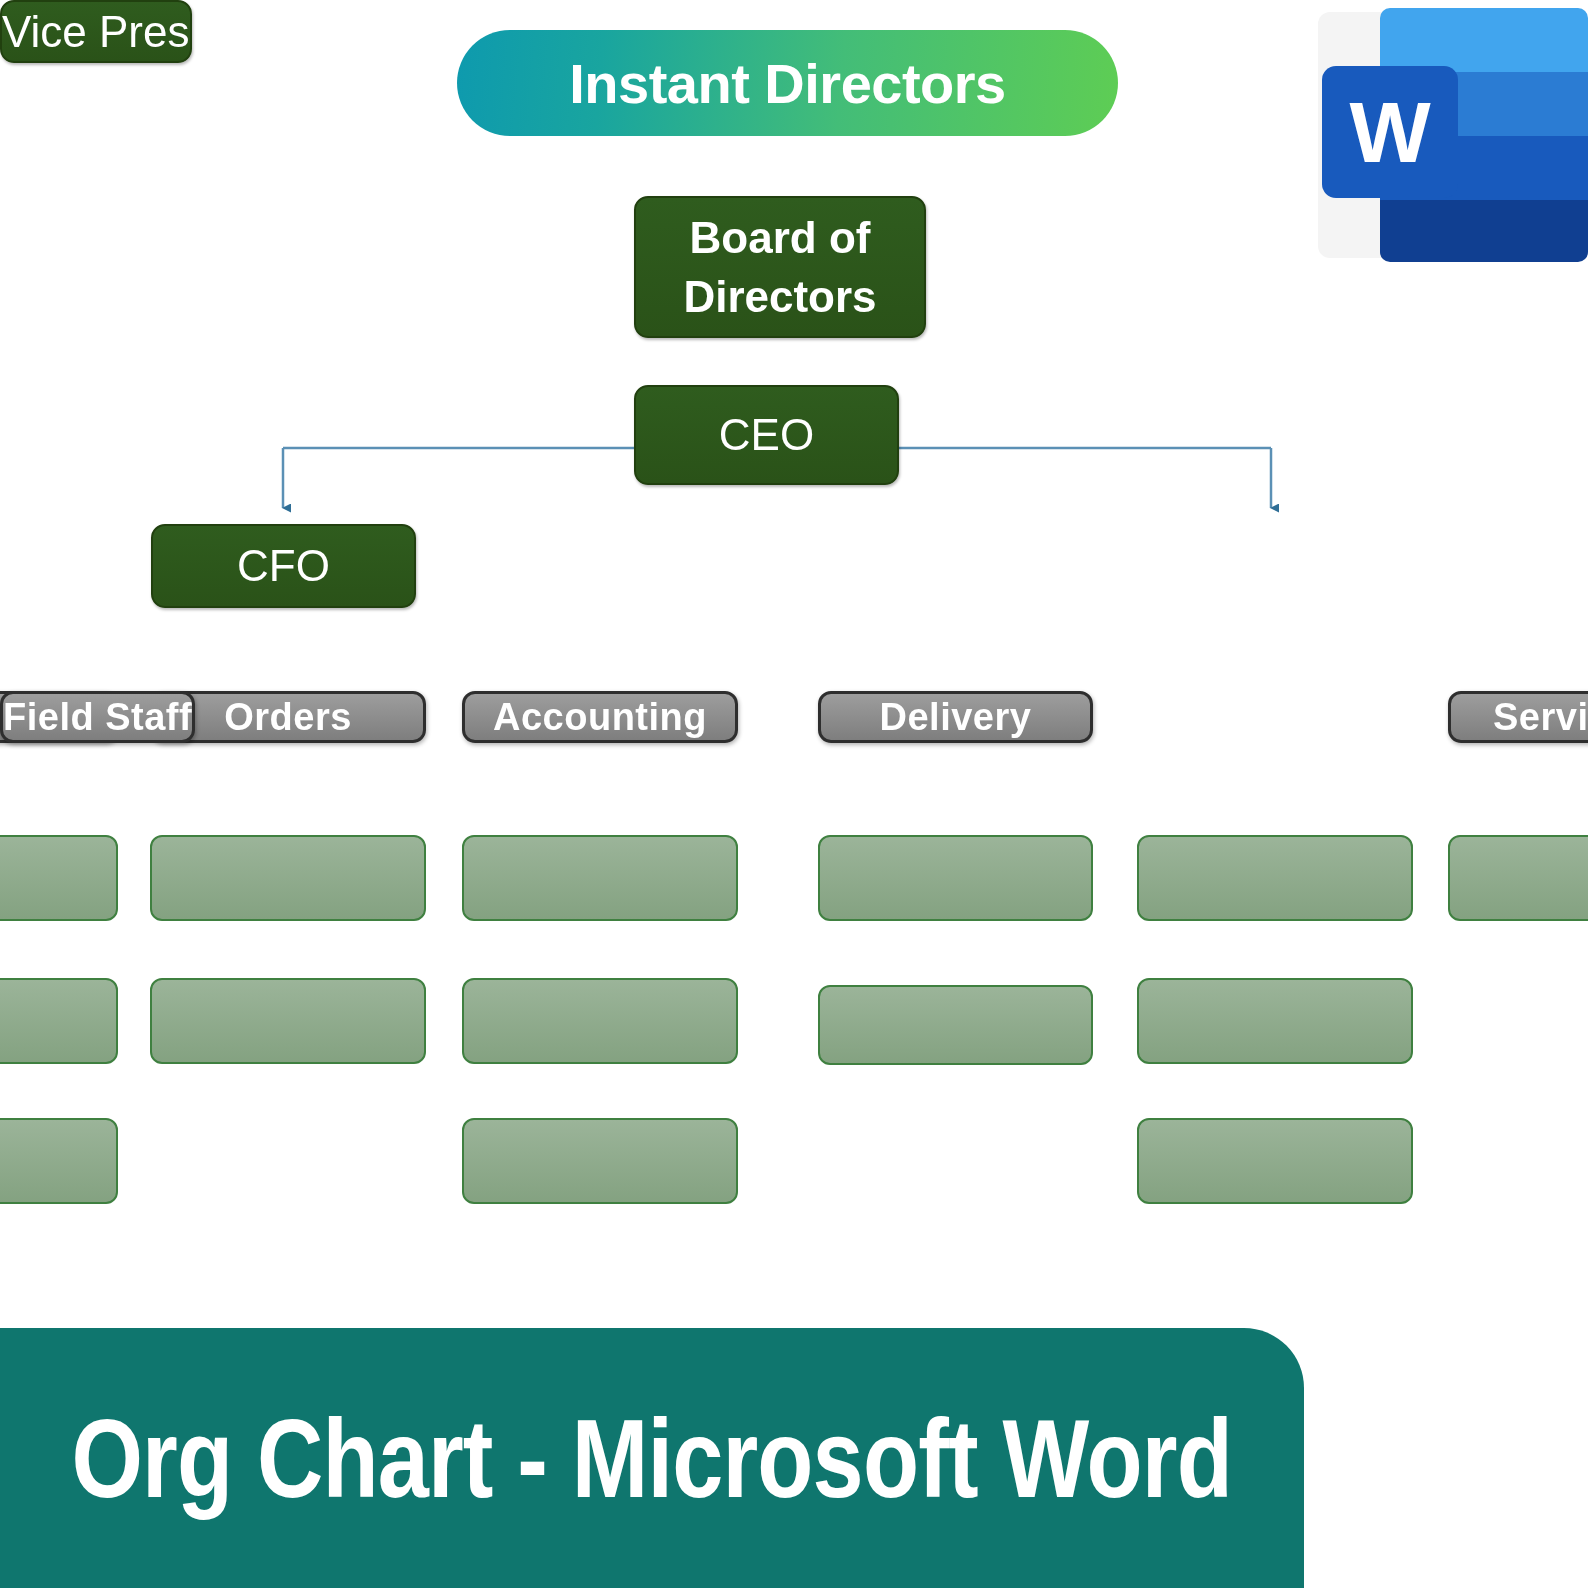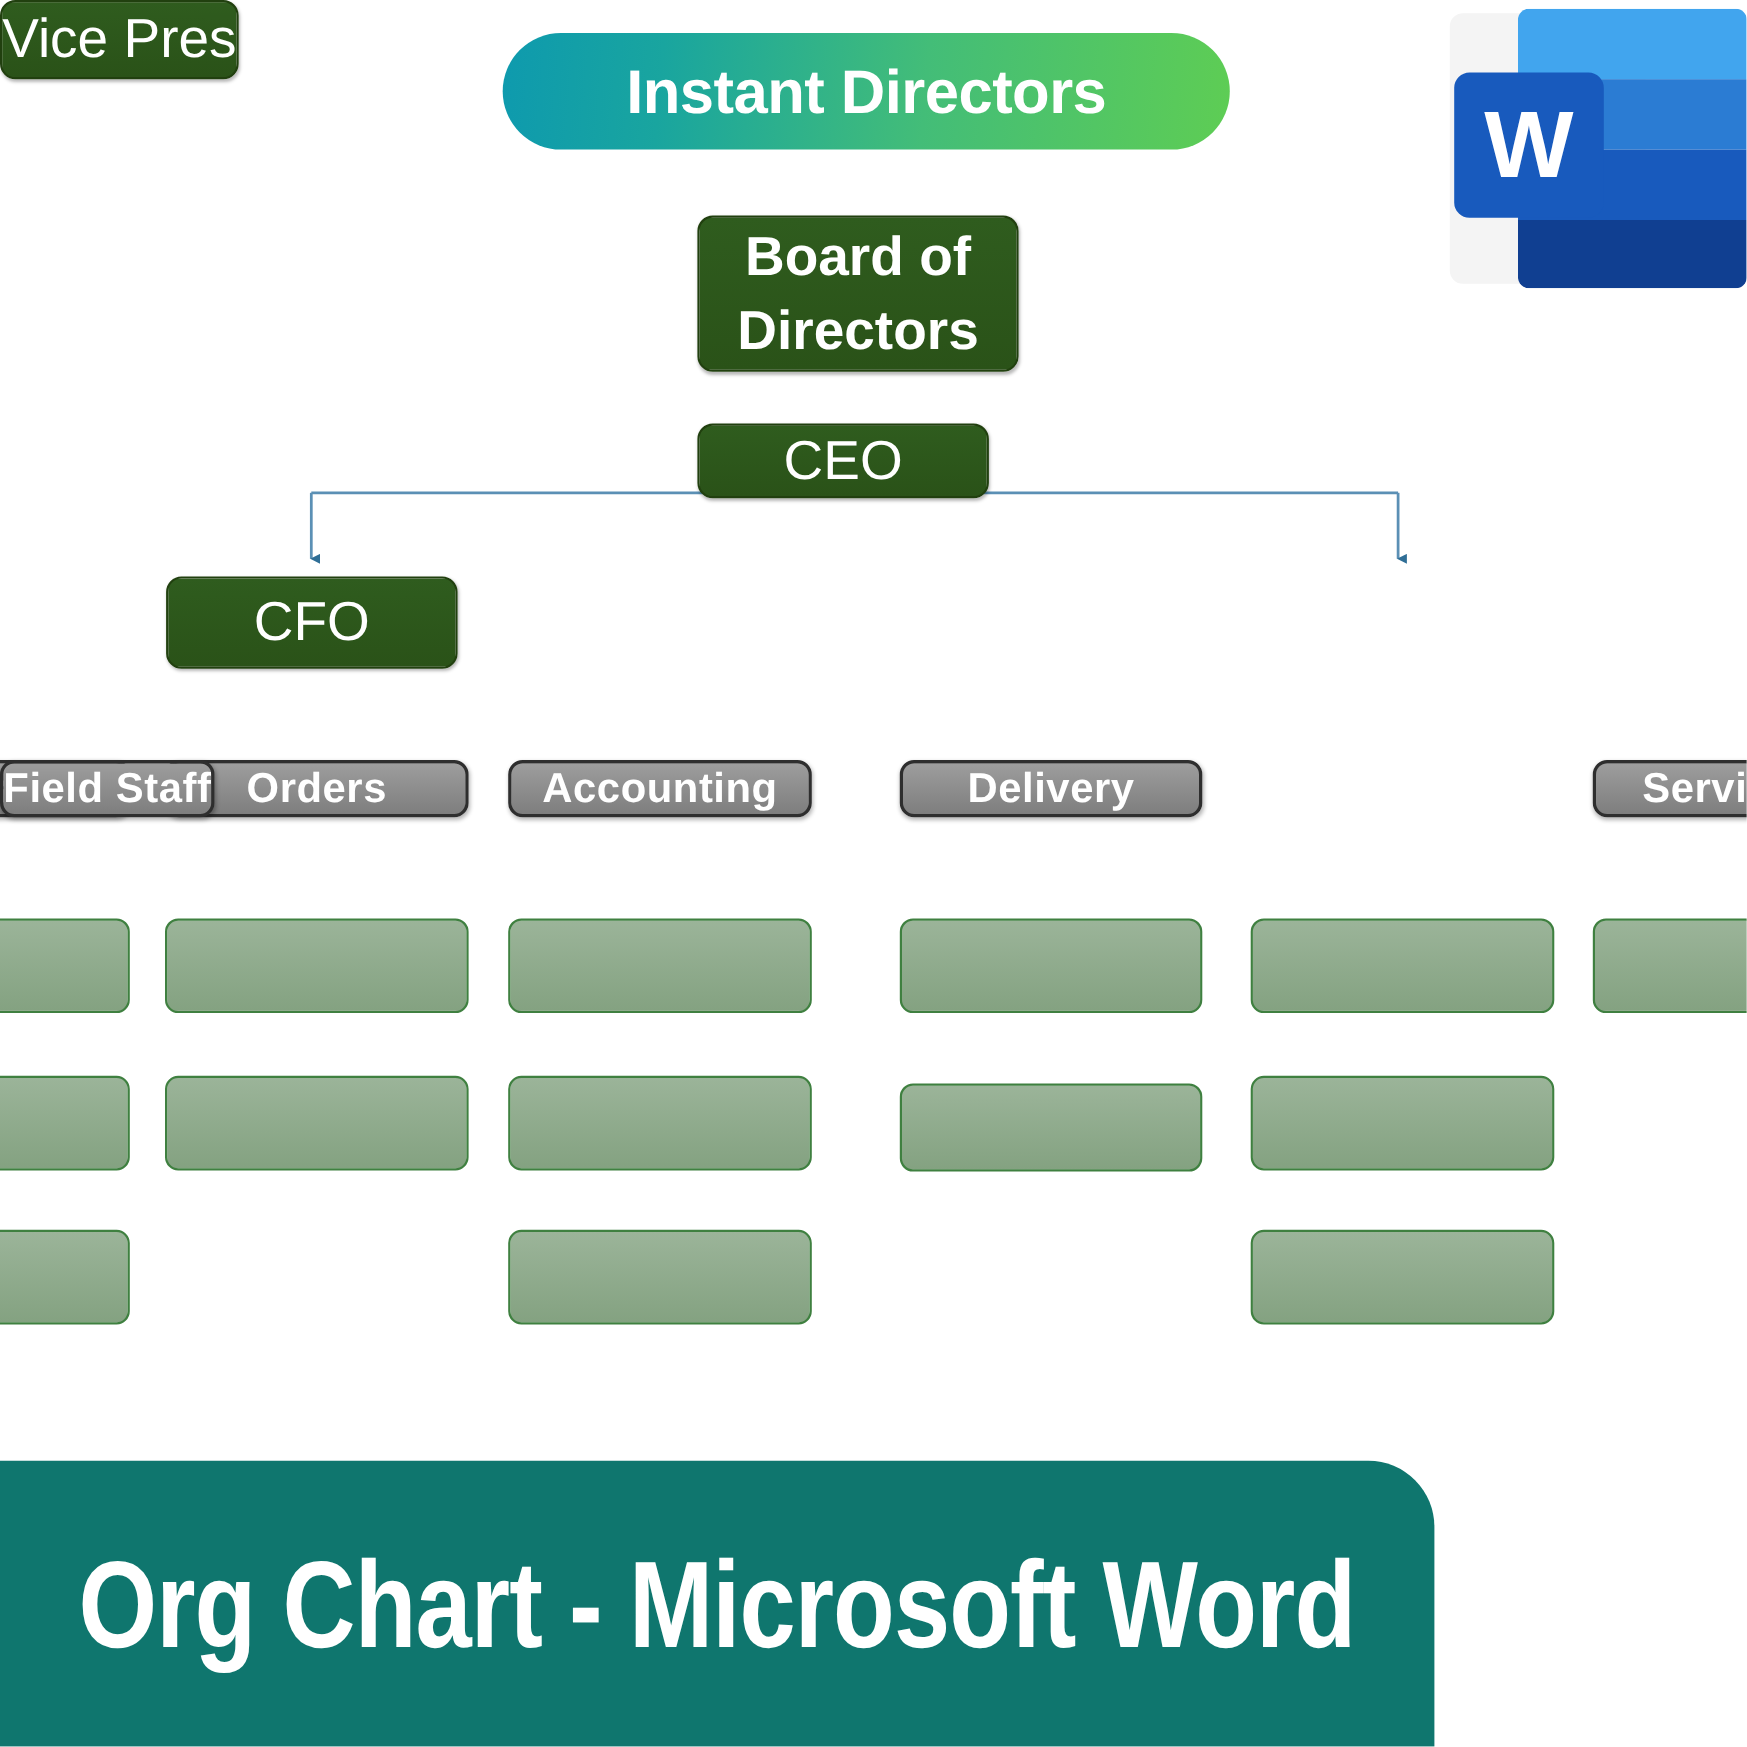--- a/index.html
+++ b/index.html
@@ -94,27 +94,27 @@
   .node-dark {
     position: absolute;
     background: linear-gradient(180deg, #2f5c1e 0%, #2a5218 100%);
     border: 2px solid #21400f;
     border-radius: 14px;
     color: #ffffff;
     display: flex;
     align-items: center;
     justify-content: center;
     text-align: center;
-    font-size: 50px;
+    font-size: 44px;
     line-height: 1.35;
     box-sizing: border-box;
     box-shadow: 1px 2px 3px rgba(0,0,0,0.28);
   }
   #node-board { left: 634px; top: 196px; width: 292px; height: 142px; font-weight: bold; }
-  #node-ceo   { left: 634px; top: 385px; width: 265px; height: 68px; }
+  #node-ceo   { left: 634px; top: 385px; width: 265px; height: 100px; }
   #node-cfo   { left: 151px; top: 524px; width: 265px; height: 84px; }
 
   
   .node-gray {
     position: absolute;
     top: 691px;
     height: 52px;
     background: linear-gradient(180deg, #9d9d9d 0%, #7e7e7e 100%);
     border: 3px solid #2e2e2e;
     border-radius: 13px;

